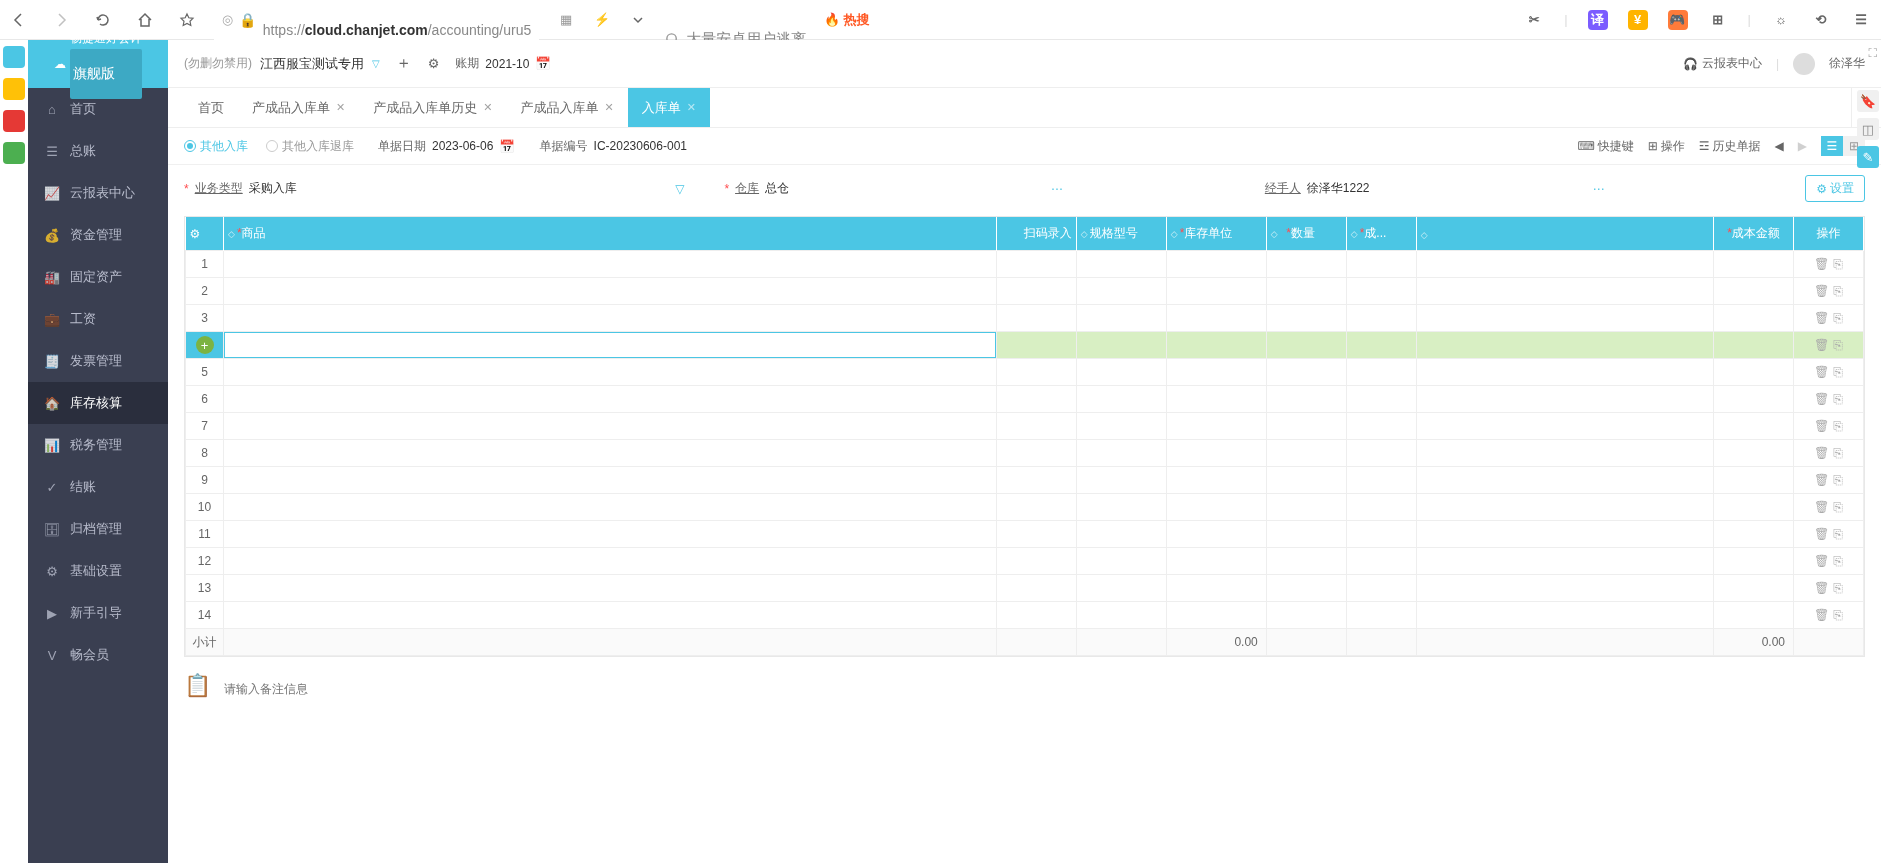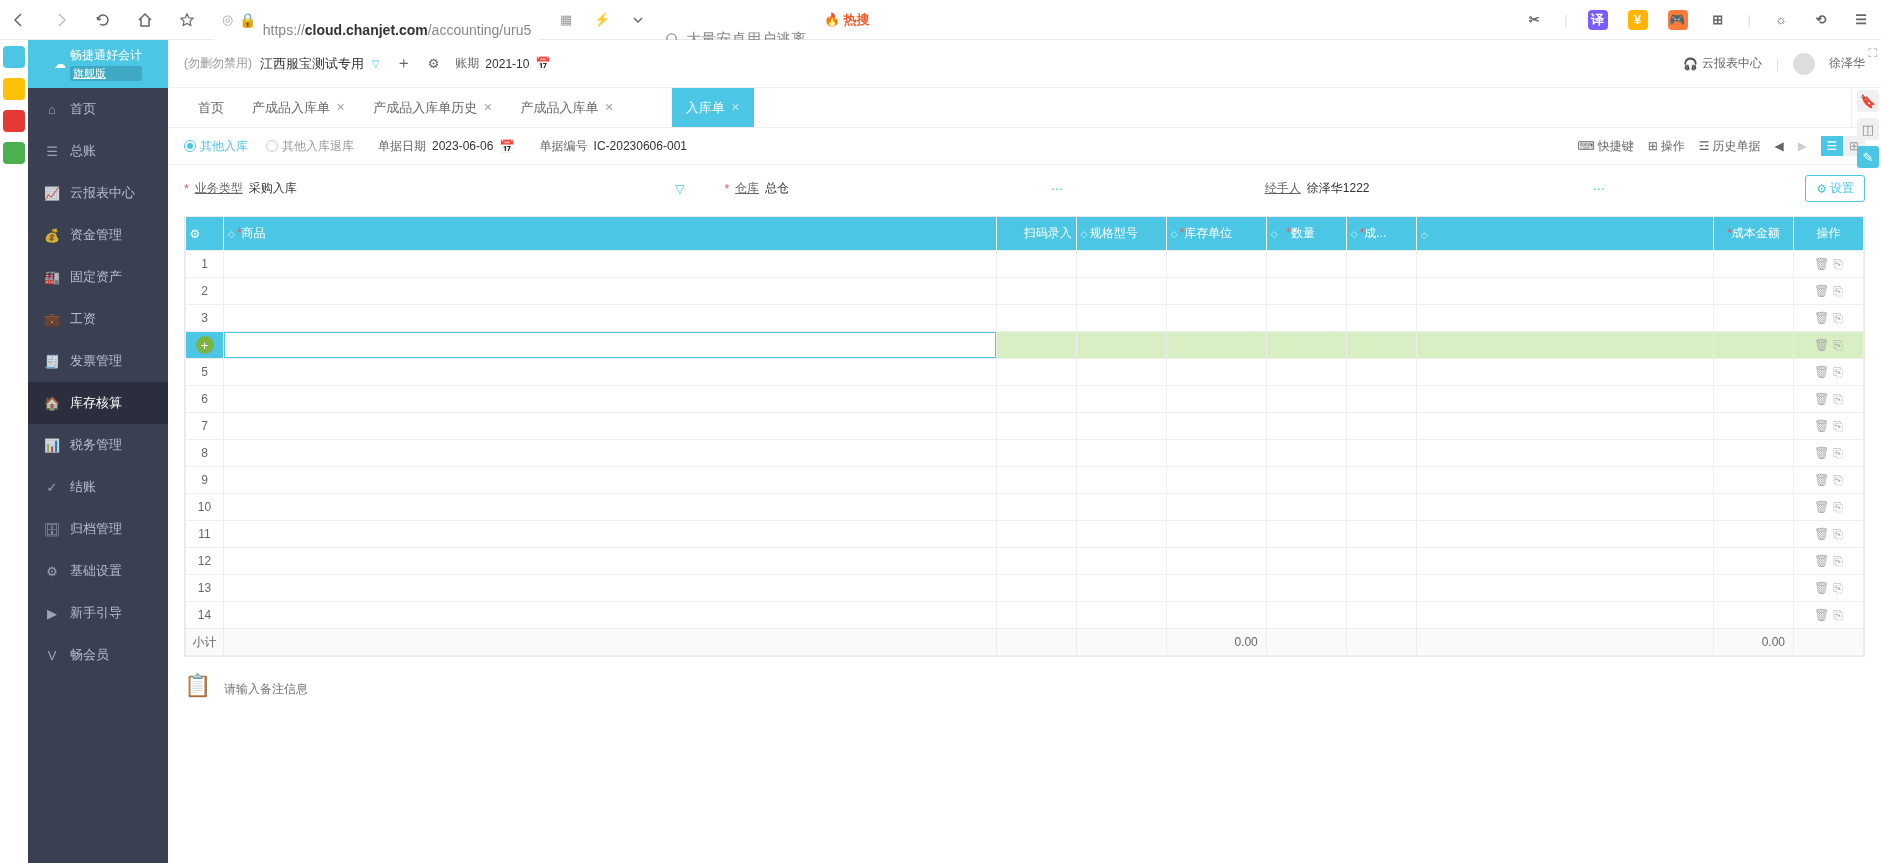--- a/index.html
+++ b/index.html
@@ -23,41 +23,41 @@
 
 .os-strip { position: fixed; left: 0; top: 40px; width: 28px; height: calc(100vh - 40px); background: #fff; display: flex; flex-direction: column; gap: 10px; padding-top: 6px; align-items: center; }
 .os-strip .badge { width: 22px; height: 22px; border-radius: 4px; }
 
 
 .app { position: fixed; left: 28px; top: 40px; right: 0; bottom: 0; display: flex; }
 
 
 .sidebar { width: 140px; background: #3a3f51; color: #b8bccc; display: flex; flex-direction: column; }
 .sidebar .logo { height: 48px; background: #4bc6e4; display: flex; align-items: center; justify-content: center; gap: 4px; color: #fff; font-size: 12px; }
-.sidebar .logo .tag { background: #3da9c4; border-radius: 2px; padding: 0 3px; font-size: 11px; margin-top: 2px; text-decoration: underline; }
+.sidebar .logo .tag { background: #3da9c4; border-radius: 2px; padding: 16px 3px; font-size: 14px; margin-top: 2px; }
 .side-item { padding: 12px 16px; display: flex; align-items: center; gap: 10px; cursor: pointer; font-size: 13px; }
 .side-item.active { background: #2a2e3d; color: #fff; }
 .side-item .si-ic { width: 16px; height: 16px; display: flex; align-items: center; justify-content: center; opacity: 0.8; }
 
 
 .content { flex: 1; background: #fff; display: flex; flex-direction: column; position: relative; }
 
 
 .ctx-bar { height: 48px; border-bottom: 1px solid #eee; display: flex; align-items: center; padding: 0 16px; gap: 16px; }
 .ctx-left { display: flex; align-items: center; gap: 8px; }
 .ctx-label { color: #999; font-size: 12px; }
 .ctx-val { color: #333; font-size: 13px; }
 .ctx-drop { color: #4bc6e4; font-size: 10px; }
 .ctx-right { margin-left: auto; display: flex; align-items: center; gap: 14px; color: #666; font-size: 12px; }
 .avatar { width: 22px; height: 22px; border-radius: 50%; background: #ddd; }
 
 
 .tab-row { height: 40px; display: flex; align-items: stretch; border-bottom: 1px solid #eee; padding-left: 16px; position: relative; }
 .tab { padding: 0 14px; display: flex; align-items: center; gap: 6px; color: #666; cursor: pointer; font-size: 13px; }
-.tab.active { background: #4bc6e4; color: #fff; margin-left: 44px; }
+.tab.active { background: #4bc6e4; color: #fff; }
 .tab .x { font-size: 11px; color: inherit; opacity: 0.6; }
 .tab-close-all { position: absolute; right: 0; top: 0; width: 30px; height: 100%; display: flex; align-items: center; justify-content: center; border-left: 1px solid #eee; color: #666; cursor: pointer; }
 
 
 .form-hdr { padding: 8px 16px; display: flex; align-items: center; gap: 24px; border-bottom: 1px solid #f0f0f0; }
 .radio-grp { display: flex; gap: 18px; align-items: center; }
 .radio { display: flex; align-items: center; gap: 4px; font-size: 12px; cursor: pointer; }
 .radio .dot { width: 12px; height: 12px; border: 1px solid #4bc6e4; border-radius: 50%; position: relative; }
 .radio.sel .dot::after { content: ""; position: absolute; inset: 2px; background: #4bc6e4; border-radius: 50%; }
 .radio.sel { color: #4bc6e4; }

